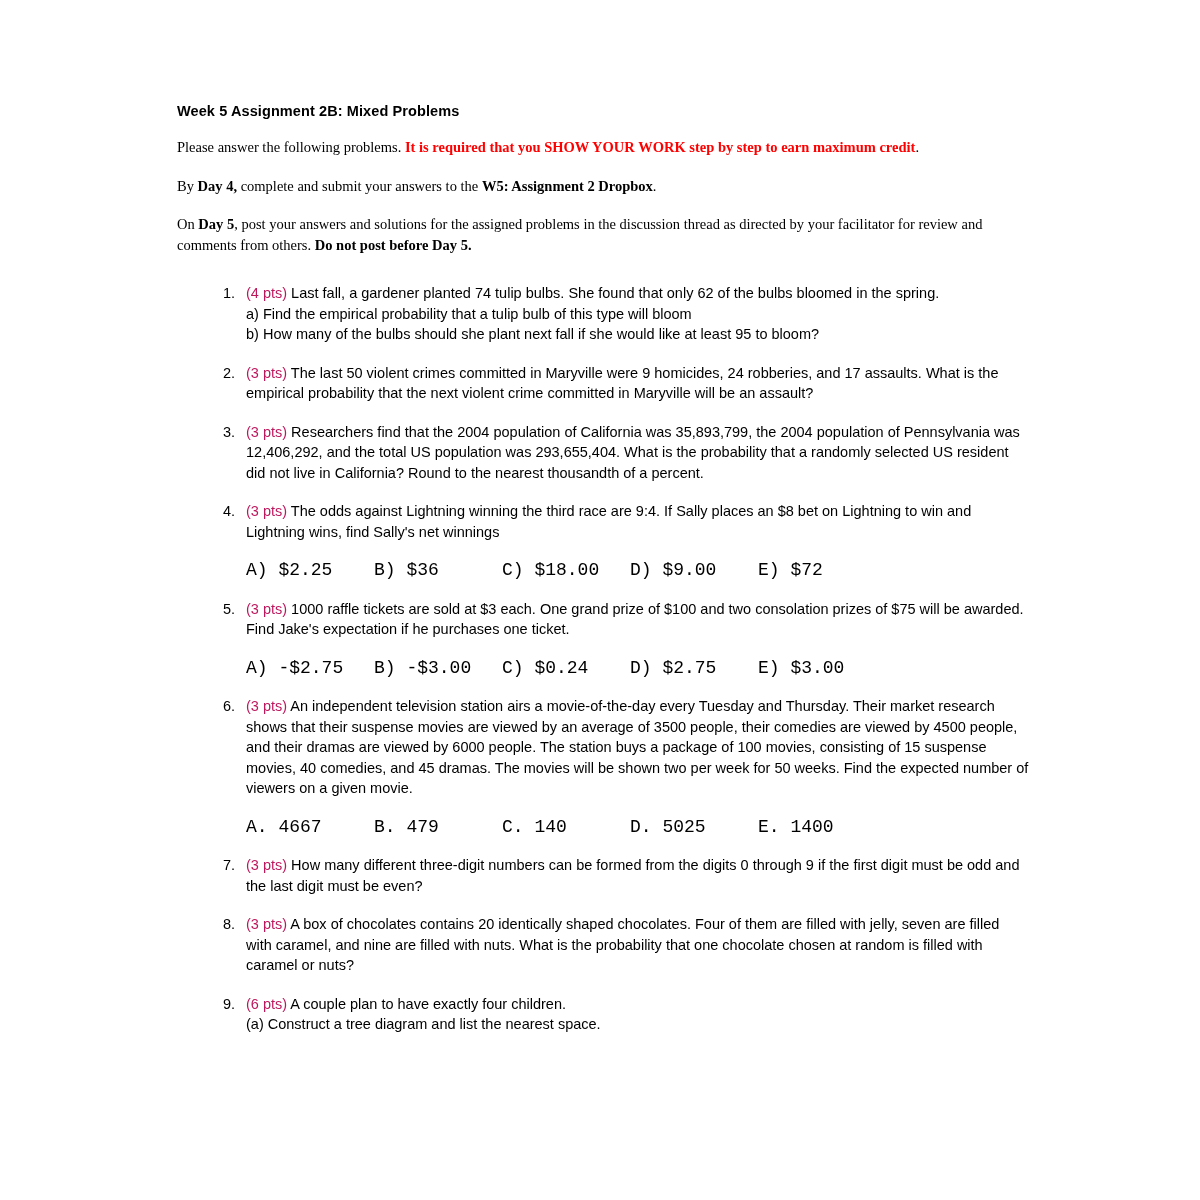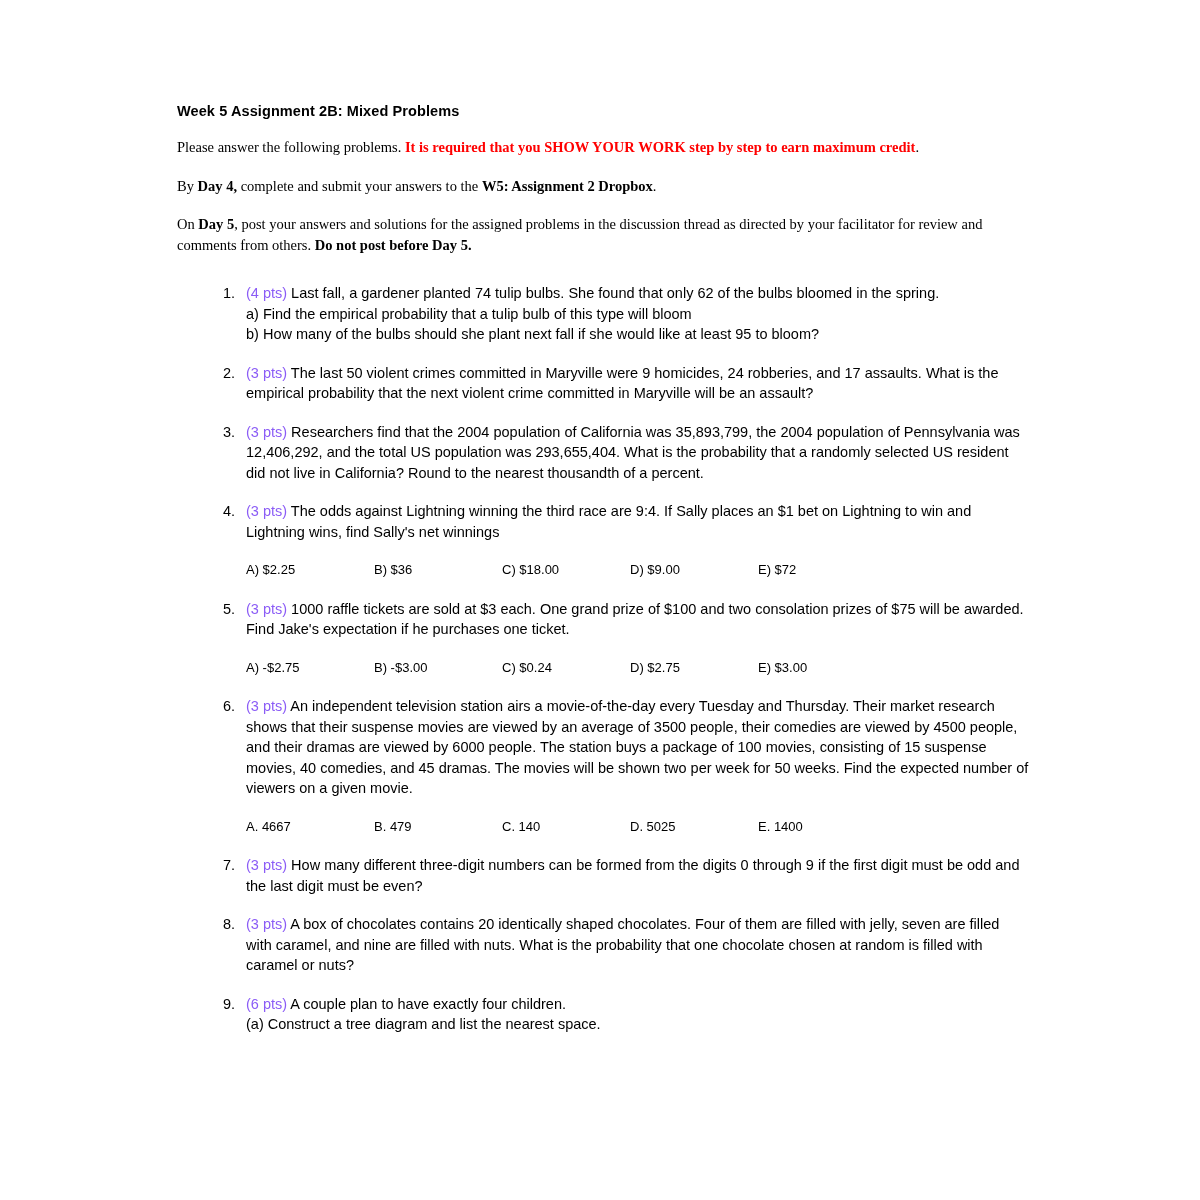--- a/index.html
+++ b/index.html
@@ -42,21 +42,21 @@
   .para {
     font-size: 14.5px;
     line-height: 20.5px;
     margin: 0 0 18px 0;
     font-family: Liberation Serif, serif;
   }
   .para:last-child { margin-bottom: 0; }
 
   b, .b { font-weight: bold; }
   .red  { color: #ff0000; font-weight: bold; }
-  .pts  { color: #8b5cf6; }
+  .pts  { color: #be185d; }
 
   
   .problems {
     margin: 0;
     padding: 0;
     list-style: none;
     margin-top: 28px;
   }
 
   .problem {
@@ -90,23 +90,24 @@
 
   
   .choices {
     display: block;
     margin-top: 18px;
     white-space: nowrap;
   }
   .choice {
     display: inline-block;
     width: 128px;
-    font-size: 13px;
+    font-size: 18px;
     line-height: 20.5px;
     vertical-align: top;
+    font-family: Liberation Mono, monospace;
   }
   .choice:last-child { width: auto; }
 </style>
 </head>
 <body>
 
 <div class="page">
   <div class="content">
 
     <h1 class="doc-title">Week 5 Assignment 2B: Mixed Problems</h1>
@@ -139,21 +140,21 @@
         <span class="problem-body"><span class="pts">(3 pts)</span><span> The last 50 violent crimes committed in Maryville were 9 homicides, 24 robberies, and 17 assaults. What is the empirical probability that the next violent crime committed in Maryville will be an assault?</span></span>
       </li>
 
       <li class="problem">
         <span class="problem-num">3.</span>
         <span class="problem-body"><span class="pts">(3 pts)</span><span> Researchers find that the 2004 population of California was 35,893,799, the 2004 population of Pennsylvania was 12,406,292, and the total US population was 293,655,404. What is the probability that a randomly selected US resident did not live in California?  Round to the nearest thousandth of a percent.</span></span>
       </li>
 
       <li class="problem">
         <span class="problem-num">4.</span>
-        <span class="problem-body"><span class="pts">(3 pts)</span><span> The odds against Lightning winning the third race are 9:4. If Sally places an $1 bet on Lightning to win and Lightning wins, find Sally's net winnings</span></span>
+        <span class="problem-body"><span class="pts">(3 pts)</span><span> The odds against Lightning winning the third race are 9:4. If Sally places an $8 bet on Lightning to win and Lightning wins, find Sally's net winnings</span></span>
         <span class="choices">
           <span class="choice">A) $2.25</span><span class="choice">B) $36</span><span class="choice">C) $18.00</span><span class="choice">D) $9.00</span><span class="choice">E) $72</span>
         </span>
       </li>
 
       <li class="problem">
         <span class="problem-num">5.</span>
         <span class="problem-body"><span class="pts">(3 pts)</span><span> 1000 raffle tickets are sold at $3 each. One grand prize of $100 and two consolation prizes of $75 will be awarded. Find Jake's expectation if he purchases one ticket.</span></span>
         <span class="choices">
           <span class="choice">A) -$2.75</span><span class="choice">B) -$3.00</span><span class="choice">C) $0.24</span><span class="choice">D) $2.75</span><span class="choice">E) $3.00</span>

